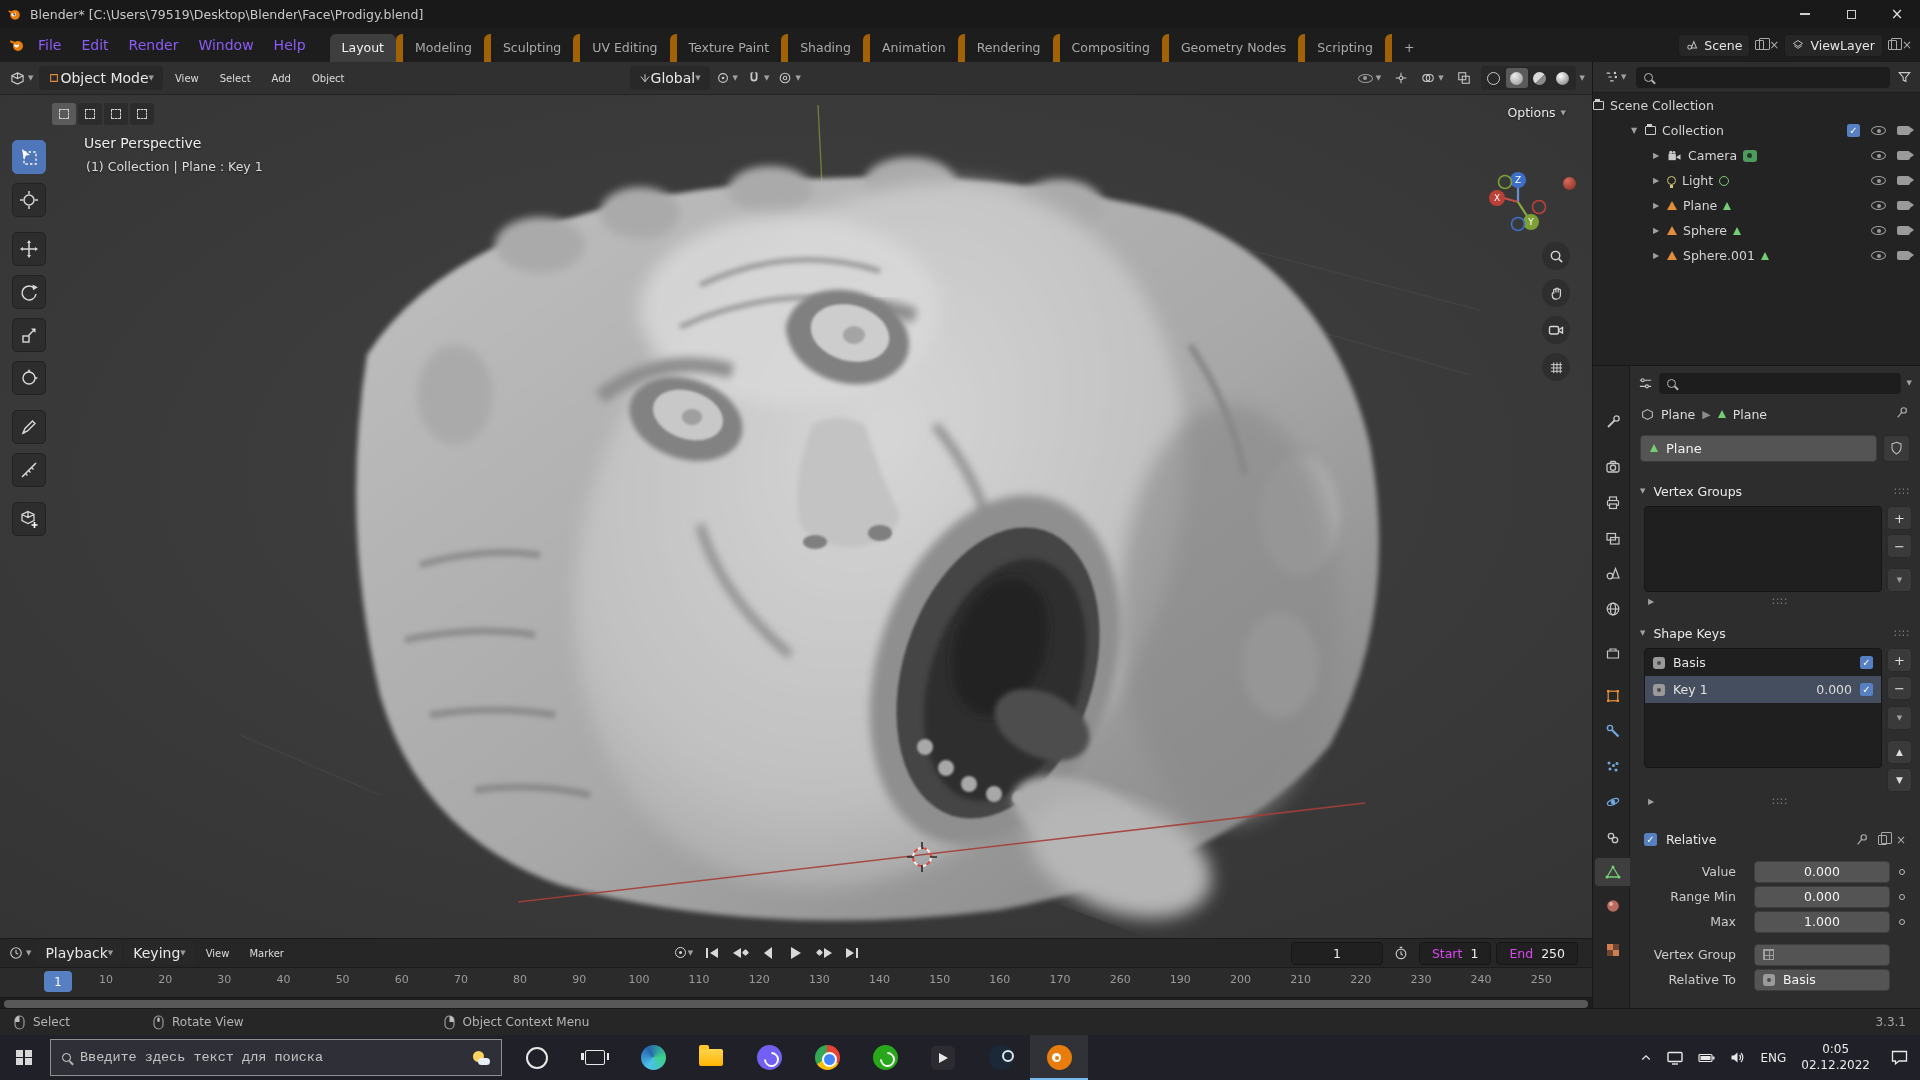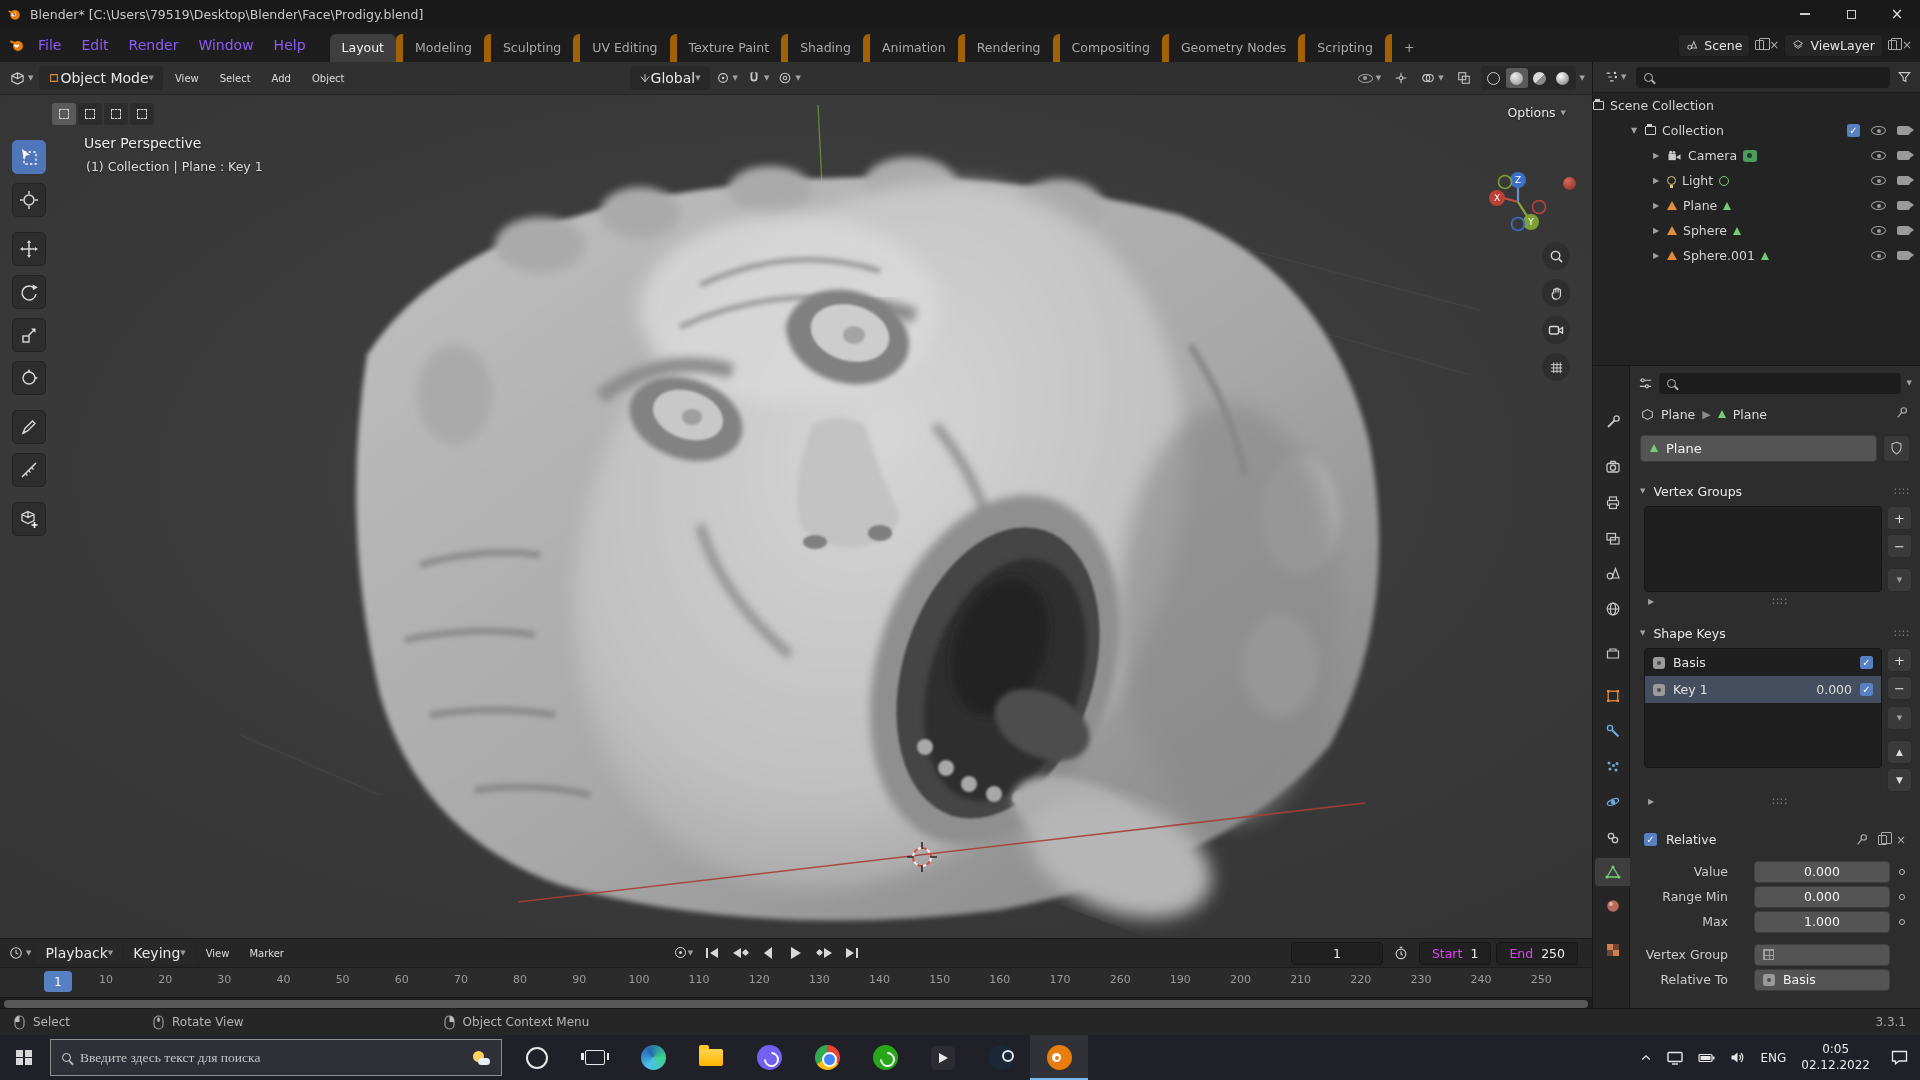--- a/index.html
+++ b/index.html
@@ -128,35 +128,35 @@
 .sbtn .caret{font-size:7px}
 .p-underlist{display:flex;align-items:center;height:18px;padding:0 16px;color:#9a9a9a}
 .k-row{height:27px;display:flex;align-items:center;gap:8px;padding:0 8px;font-size:12.5px;color:#e2e2e2}
 .k-row.selected{background:#454e5e}
 .k-val{margin-left:auto;color:#dcdcdc}
 .ksicon{width:12px;height:12px;border-radius:3px;background:#9a9a9a;position:relative}
 .ksicon::after{content:"";position:absolute;left:4px;top:4px;width:4px;height:4px;border-radius:50%;background:#4a4a4a}
 .p-row{display:flex;align-items:center;gap:9px;padding:0 14px;height:27px;margin-top:16px;font-size:12.5px;color:#e4e4e4}
 .p-row .ricons{margin-left:auto;display:flex;gap:9px;align-items:center}
 .f-row{display:flex;align-items:center;height:25px;padding-right:10px}
-.f-label{width:124px;text-align:right;color:#cbcbcb;font-size:12.5px;padding-right:26px}
+.f-label{width:124px;text-align:right;color:#cbcbcb;font-size:12.5px;padding-right:18px}
 .f-field{flex:1;height:22px;background:#545454;border:1px solid #3e3e3e;border-radius:4px;display:flex;align-items:center;justify-content:center;color:#f5f5f5;font-size:12.5px}
 .f-field.left{justify-content:flex-start;gap:8px;padding:0 8px}
 .f-dot{width:16px;display:flex;justify-content:center;margin-left:4px}
 .deco{width:6px;height:6px;border:1.4px solid #b9b9b9;border-radius:50%}
 .f-spacer{width:20px}
 .gridic{width:11px;height:11px;border:1.2px solid #9f9f9f;background-image:linear-gradient(90deg,#9f9f9f 1.2px,transparent 1.2px),linear-gradient(#9f9f9f 1.2px,transparent 1.2px);background-size:5px 5px}
 .gap8{height:8px}
 
 .taskbar{position:absolute;left:0;top:1035px;width:1920px;height:45px;background:#202028;display:flex;align-items:center}
 .tb-start{width:48px;height:45px;display:flex;align-items:center;justify-content:center}
 .winlogo{display:grid;grid-template-columns:7px 7px;grid-template-rows:7px 7px;gap:1.5px}
 .winlogo span{background:#d8d8d8}
 .tb-search{width:452px;height:37px;margin:0 2px;background:#2f2f38;border:1px solid #8f8f8f;display:flex;align-items:center;gap:9px;padding:0 11px}
-.tb-search input{background:transparent;border:none;outline:none;color:#cfcfcf;font-size:13.5px;flex:1;font-family:Liberation Serif, serif}
+.tb-search input{background:transparent;border:none;outline:none;color:#cfcfcf;font-size:13.5px;flex:1;font-family:Liberation Mono, monospace}
 .tb-search input::placeholder{color:#c3c3c3}
 .weather{width:18px;height:14px;position:relative}
 .weather::before{content:"";position:absolute;left:1px;top:0;width:11px;height:11px;border-radius:50%;background:#ffd25e}
 .weather::after{content:"";position:absolute;right:0;bottom:0;width:12px;height:7px;border-radius:5px;background:#e8eef5}
 .tb-apps{display:flex;margin-left:4px}
 .tb-app{width:58px;height:45px;display:flex;align-items:center;justify-content:center;position:relative}
 .tb-app.active{background:rgba(255,255,255,.08);box-shadow:inset 0 -2px 0 #76b9ed}
 .cir{width:25px;height:25px;border-radius:50%}
 .cortana{border:2.5px solid #e8e8e8;width:22px;height:22px;border-radius:50%}
 .tv{width:20px;height:15px;border:1.6px solid #e8e8e8;border-radius:2px;position:relative}

